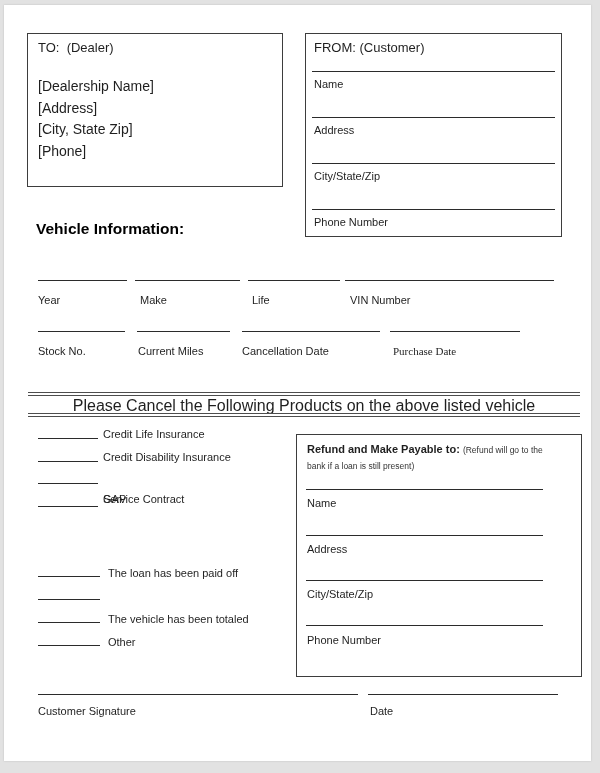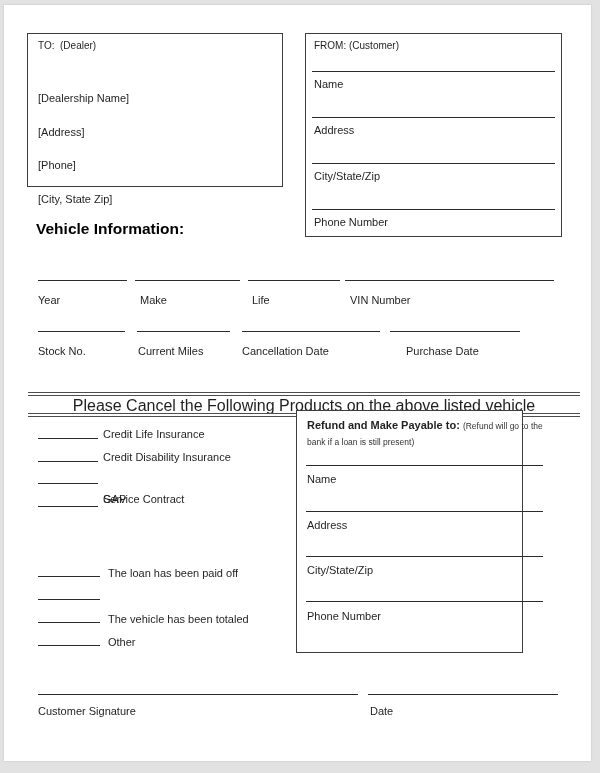--- a/index.html
+++ b/index.html
@@ -42,28 +42,27 @@
   }
   .dline {
     position: absolute;
     height: 4px;
     border-top: 1.5px solid #4d4d4d;
     border-bottom: 1.5px solid #4d4d4d;
     box-sizing: border-box;
   }
   .box-header {
     position: absolute;
-    font-size: 10px;
+    font-size: 13px;
     white-space: pre;
   }
   .to-items div {
-    font-size: 11px;
+    font-size: 14px;
     line-height: 21.6px;
     white-space: pre;
-    margin-top: 12px;
   }
   .heading {
     position: absolute;
     font-size: 15.5px;
     font-weight: bold;
     color: #000000;
     white-space: nowrap;
   }
   .banner-text {
     position: absolute;
@@ -88,22 +87,22 @@
 </head>
 <body>
 
 <div class="page">
 
   <div class="box" style="left:23px; top:28px; width:256px; height:154px;">
     <div class="box-header" style="left:10px; top:6px;">TO:  (Dealer)</div>
     <div class="to-items abs" style="left:10px; top:42px;">
       <div>[Dealership Name]</div>
       <div>[Address]</div>
+      <div>[City, State Zip]</div>
       <div>[Phone]</div>
-      <div>[City, State Zip]</div>
     </div>
   </div>
 
   <div class="box" style="left:301px; top:28px; width:257px; height:204px;">
     <div class="box-header" style="left:8px; top:6px;">FROM: (Customer)</div>
     <div class="fline" style="left:6px; top:37px; width:243px;"></div>
     <div class="lbl" style="left:8px; top:44px;">Name</div>
     <div class="fline" style="left:6px; top:83px; width:243px;"></div>
     <div class="lbl" style="left:8px; top:90px;">Address</div>
     <div class="fline" style="left:6px; top:129px; width:243px;"></div>
@@ -123,36 +122,36 @@
   <div class="lbl" style="left:248px; top:289px;">Life</div>
   <div class="lbl" style="left:346px; top:289px;">VIN Number</div>
 
   <div class="fline" style="left:34px; top:326px; width:87px;"></div>
   <div class="fline" style="left:133px; top:326px; width:93px;"></div>
   <div class="fline" style="left:238px; top:326px; width:138px;"></div>
   <div class="fline" style="left:386px; top:326px; width:130px;"></div>
   <div class="lbl" style="left:34px; top:340px;">Stock No.</div>
   <div class="lbl" style="left:134px; top:340px;">Current Miles</div>
   <div class="lbl" style="left:238px; top:340px;text-align:center;">Cancellation Date</div>
-  <div class="lbl" style="left:402px; top:340px;">Purchase Date</div>
+  <div class="lbl" style="left:389px; top:340px;font-family:Liberation Serif, serif;">Purchase Date</div>
 
   <div class="dline" style="left:24px; top:387px; width:552px;"></div>
   <div class="banner-text" style="left:24px; top:392px; width:552px;">Please Cancel the Following Products on the above listed vehicle</div>
   <div class="dline" style="left:24px; top:408px; width:552px;"></div>
 
   <div class="fline" style="left:34px; top:433px; width:60px;"></div>
   <div class="lbl" style="left:99px; top:423px;">Credit Life Insurance</div>
   <div class="fline" style="left:34px; top:456px; width:60px;"></div>
   <div class="lbl" style="left:99px; top:446px;">Credit Disability Insurance</div>
   <div class="fline" style="left:34px; top:478px; width:60px;"></div>
   <div class="lbl" style="left:99px; top:468px;margin-top:20px;">Service Contract</div>
   <div class="fline" style="left:34px; top:501px; width:60px;"></div>
   <div class="lbl" style="left:99px; top:488px;">GAP</div>
 
-  <div class="box" style="left:292px; top:405px; width:227px; height:243px;">
+  <div class="box" style="left:292px; top:429px; width:286px; height:243px;">
     <div class="refund-header">
       <span class="bold-part">Refund and Make Payable to:</span>
       <span class="note-part"> (Refund will go to the bank if a loan is still present)</span>
     </div>
     <div class="fline" style="left:9px; top:54px; width:237px;"></div>
     <div class="lbl" style="left:10px; top:62px;">Name</div>
     <div class="fline" style="left:9px; top:100px; width:237px;"></div>
     <div class="lbl" style="left:10px; top:108px;">Address</div>
     <div class="fline" style="left:9px; top:145px; width:237px;"></div>
     <div class="lbl" style="left:10px; top:153px;">City/State/Zip</div>

